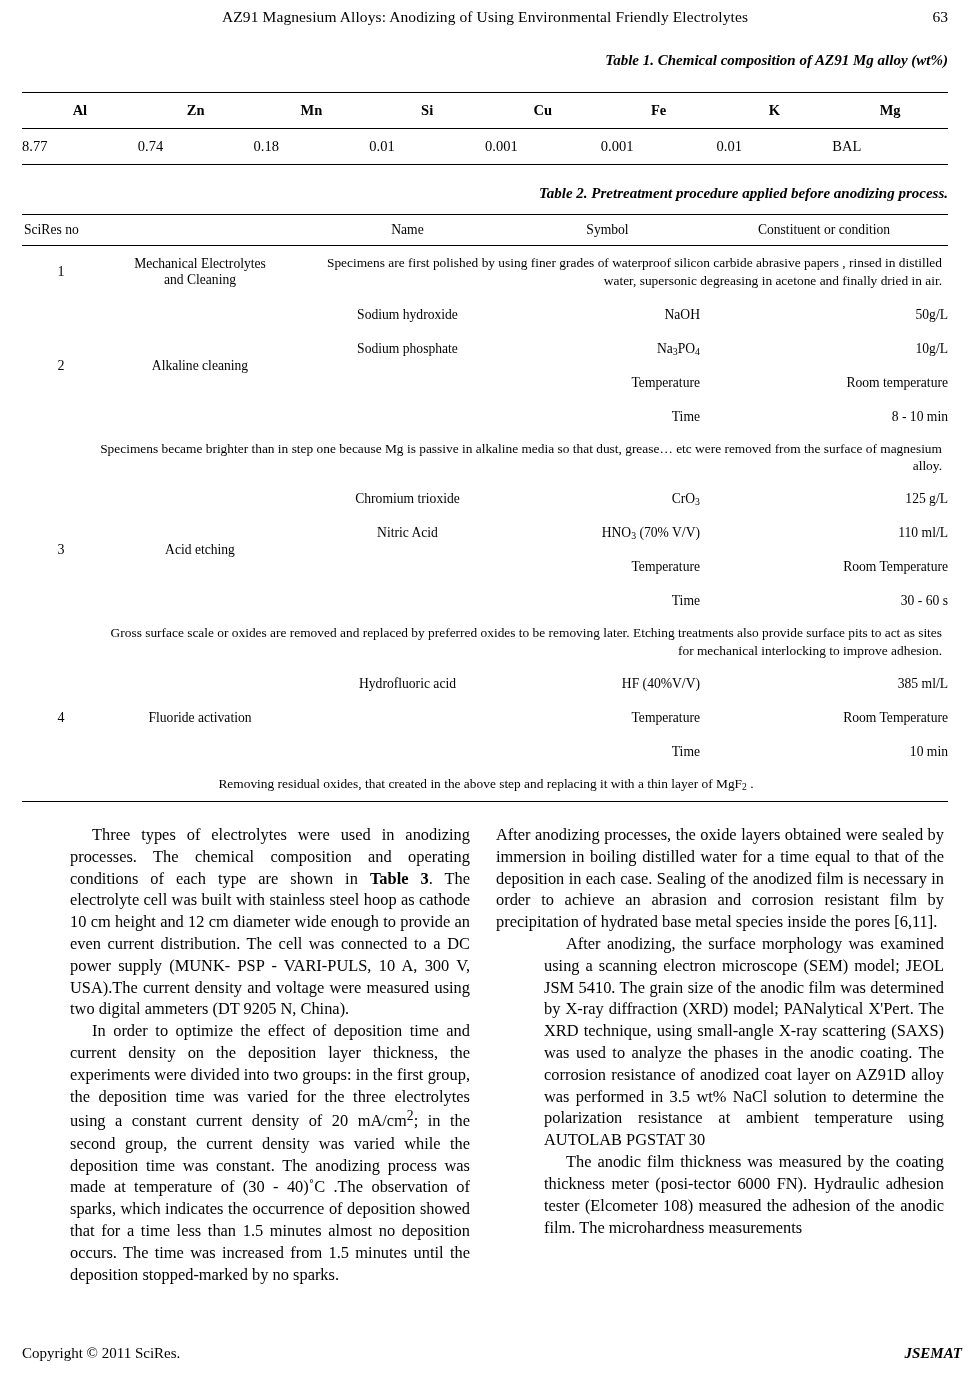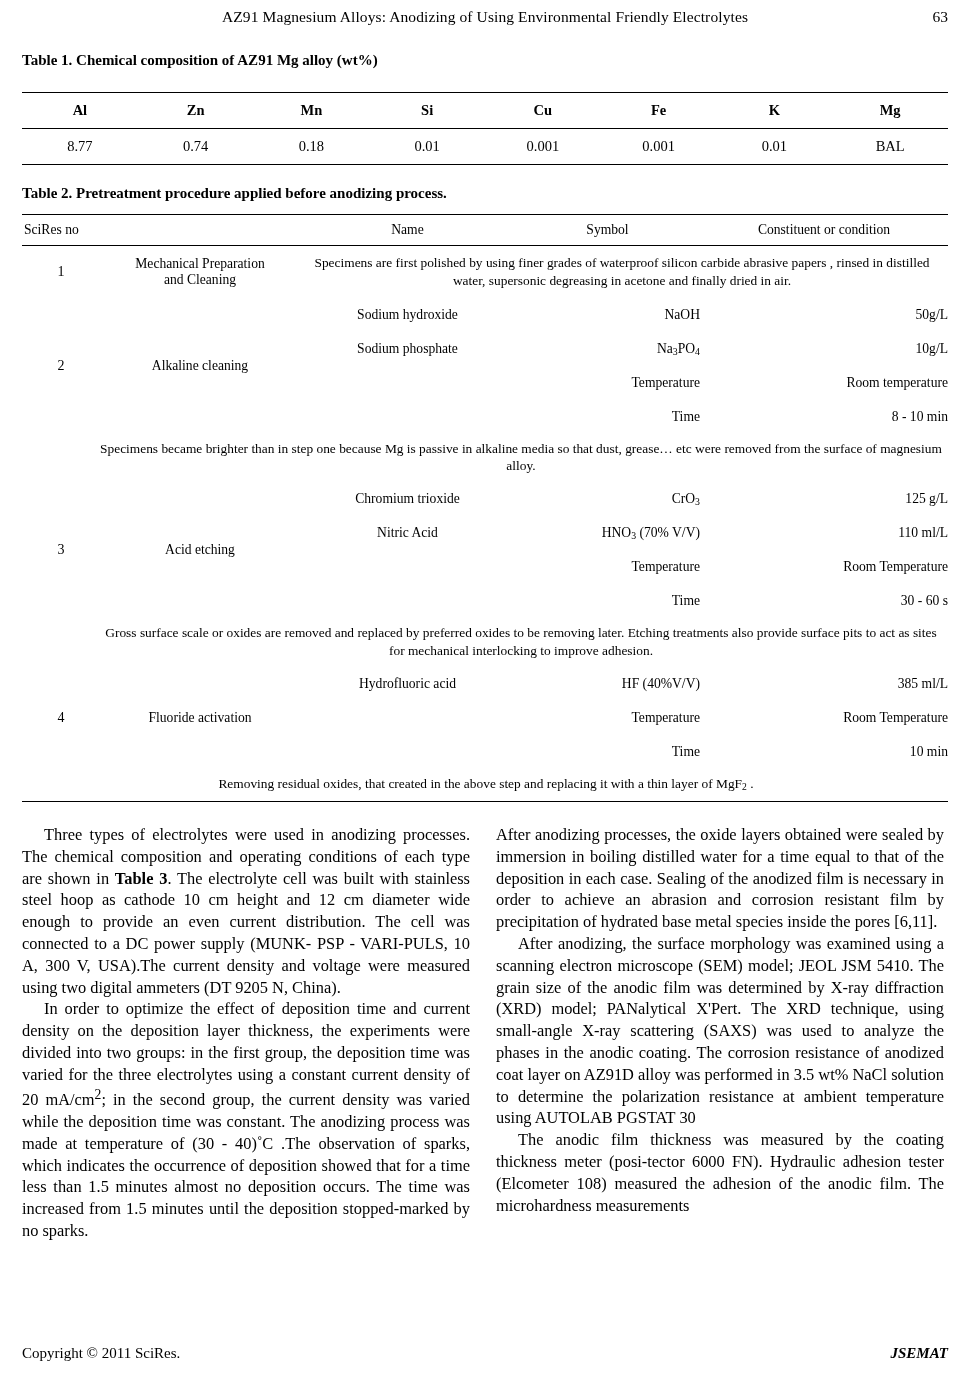--- a/index.html
+++ b/index.html
@@ -38,44 +38,44 @@
   }
   .runhead-page {
     position: absolute;
     right: 0;
     top: 8px;
     font-size: 15.5px;
   }
 
   
   .tbl-caption {
-    text-align: left;
+    text-align: right;
     font-weight: bold;
     font-size: 15px;
     margin: 0;
     padding: 0;
+    font-style: italic;
   }
 
   
   .t1-wrap { margin-top: 6px; }
   table.t1 {
     width: 100%;
     border-collapse: collapse;
     font-size: 14.5px;
     table-layout: fixed;
   }
   table.t1 thead th {
     font-weight: bold;
     text-align: center;
     padding: 9px 0 9px 0;
     border-top: 1.6px solid #000;
     border-bottom: 1.1px solid #000;
   }
   table.t1 tbody td {
-    text-align: center;
     padding: 9px 0 9px 0;
     border-bottom: 1.6px solid #000;
     font-weight: normal;
   }
 
   
   .t2-wrap { margin-top: 20px; }
   table.t2 {
     width: 100%;
     border-collapse: collapse;
@@ -97,21 +97,21 @@
   }
   .cell-stage   { text-align: center; font-size: 14px; }
   .cell-name    { text-align: center; }
   .cell-sub     { text-align: center; }
   .cell-sym     { text-align: right; }
   .cell-cond    { text-align: right; }
 
   .note {
     font-size: 13.4px;
     line-height: 1.33;
-    text-align: center;
+    text-align: right;
     padding: 6px 6px 7px 8px;
   }
   .note.center { text-align: center; }
 
   .rowline { height: 34px; }
   .t2-bottom td { border-bottom: 1.6px solid #000; height: 0; padding: 0; }
 
   sub { font-size: .72em; vertical-align: -0.22em; }
 
   
@@ -124,27 +124,27 @@
     width: 448px;
     flex: 0 0 448px;
     font-size: 16.4px;
     line-height: 1.33;
     text-align: justify;
     text-justify: inter-word;
   }
   .col p {
     margin: 0;
   }
-  .col p.indent { text-indent: 22px; }
+  .col p.indent { text-indent: 22px; margin-left: 48px; }
 
   
   .footer {
     position: absolute;
     left: 22px;
-    right: 22px;
+    right: 8px;
     bottom: 24px;
     display: flex;
     justify-content: space-between;
     align-items: baseline;
     font-size: 15px;
   }
   .footer-right {
     font-weight: bold;
     font-style: italic;
   }
@@ -206,21 +206,21 @@
         <th class="h-stage">SciRes no</th>
         <th></th>
         <th>Name</th>
         <th>Symbol</th>
         <th>Constituent or condition</th>
       </tr>
 
       <tr>
         <td class="cell-stage">1</td>
         <td class="cell-name">
-          <div>Mechanical Preparation</div>
+          <div>Mechanical Electrolytes</div>
           <div>and Cleaning</div>
         </td>
         <td colspan="3">
           <div class="note" style="padding-left:2px;padding-top:8px;padding-bottom:8px;">Specimens are first polished by using finer grades of waterproof silicon carbide abrasive papers , rinsed in distilled water, supersonic degreasing in acetone and finally dried in air.</div>
         </td>
       </tr>
 
       <tr>
         <td rowspan="4" class="cell-stage">2</td>
         <td rowspan="4" class="cell-name">Alkaline cleaning</td>

